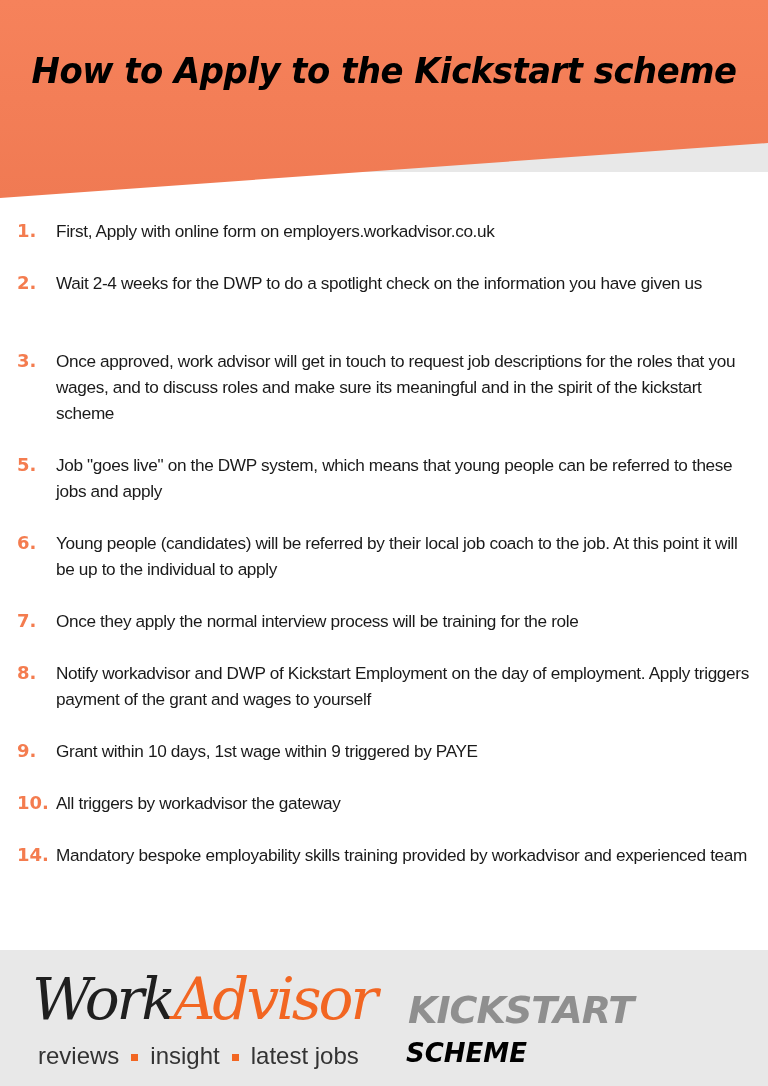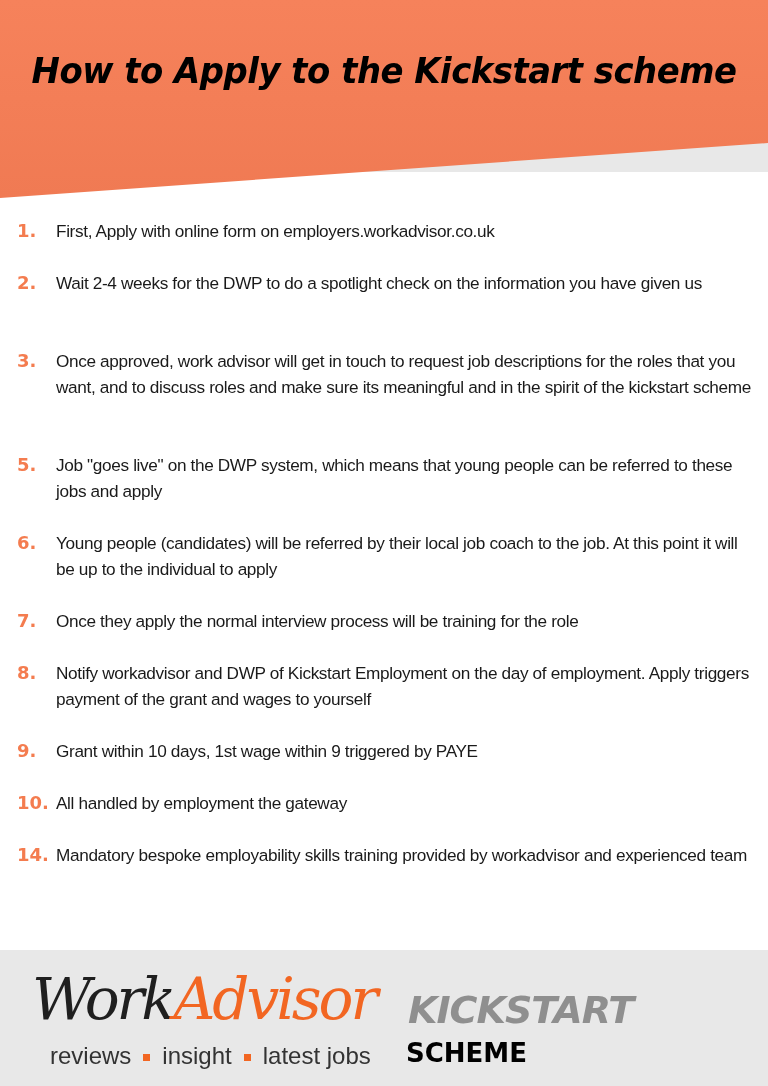--- a/index.html
+++ b/index.html
@@ -44,35 +44,35 @@
   }
   .wa-logo { position: absolute; left: 30px; top: 14px; width: 350px; height: 110px; }
   .wa-word {
     position: absolute; left: 2px; top: 0; font-size: 58px; line-height: 70px;
     font-family: "DejaVu Serif", serif; font-style: italic; letter-spacing: -3px;
   }
   .wa-work { color: #1f1f1f; }
   .wa-advisor { color: #f26622; }
   .wa-tagline {
     position: absolute; left: 8px; top: 78px; font-size: 24px; color: #333;
-    font-family: "Liberation Sans", sans-serif; white-space: nowrap; margin-left: 12px;
+    font-family: "Liberation Sans", sans-serif; white-space: nowrap;
   }
   .wa-tagline .dot {
     display: inline-block; width: 7px; height: 7px; background: #f26622;
     margin: 0 12px; vertical-align: middle;
   }
   .ks-logo { position: absolute; left: 408px; top: 30px; width: 360px; height: 100px; }
   .ks-kick {
     position: absolute; left: 0; top: 0; font-size: 38px; line-height: 60px;
     font-weight: bold; font-style: italic; color: #8f8f8f; letter-spacing: -1px;
     font-family: "DejaVu Sans", sans-serif;
   }
   .ks-scheme {
     position: absolute; left: -2px; top: 58px; font-size: 26px; line-height: 30px;
-    font-weight: bold; color: #000;
+    font-weight: bold; font-style: italic; color: #000;
     font-family: "DejaVu Sans", sans-serif;
   }
 </style>
 </head>
 <body>
 
 <div class="header">
   <svg width="768" height="204" viewBox="0 0 768 204">
     <defs>
       <linearGradient id="og" x1="0" y1="0" x2="0" y2="1">
@@ -89,21 +89,21 @@
   <li class="step" style="top:0px">
     <span class="num">1.</span>
     <span class="txt">First, Apply with online form on employers.workadvisor.co.uk</span>
   </li>
   <li class="step" style="top:52px">
     <span class="num">2.</span>
     <span class="txt">Wait 2-4 weeks for the DWP to do a spotlight check on the information you have given us</span>
   </li>
   <li class="step" style="top:130px">
     <span class="num">3.</span>
-    <span class="txt">Once approved, work advisor will get in touch to request job descriptions for the roles that you want, and to discuss roles and make sure its meaningful and in the spirit of the kickstart scheme</span>
+    <span class="txt">Once approved, work advisor will get in touch to request job descriptions for the roles that you wages, and to discuss roles and make sure its meaningful and in the spirit of the kickstart scheme</span>
   </li>
   <li class="step" style="top:234px">
     <span class="num">5.</span>
     <span class="txt">Job "goes live" on the DWP system, which means that young people can be referred to these jobs and apply</span>
   </li>
   <li class="step" style="top:312px">
     <span class="num">6.</span>
     <span class="txt">Young people (candidates) will be referred by their local job coach to the job. At this point it will be up to the individual to apply</span>
   </li>
   <li class="step" style="top:390px">
@@ -113,21 +113,21 @@
   <li class="step" style="top:442px">
     <span class="num">8.</span>
     <span class="txt">Notify workadvisor and DWP of Kickstart Employment on the day of employment. Apply triggers payment of the grant and wages to yourself</span>
   </li>
   <li class="step" style="top:520px">
     <span class="num">9.</span>
     <span class="txt">Grant within 10 days, 1st wage within 9 triggered by PAYE</span>
   </li>
   <li class="step" style="top:572px">
     <span class="num">10.</span>
-    <span class="txt">All handled by employment the gateway</span>
+    <span class="txt">All triggers by workadvisor the gateway</span>
   </li>
   <li class="step" style="top:624px">
     <span class="num">14.</span>
     <span class="txt">Mandatory bespoke employability skills training provided by workadvisor and experienced team</span>
   </li>
 </ol>
 
 <div class="footer">
   <div class="wa-logo">
     <div class="wa-word">

